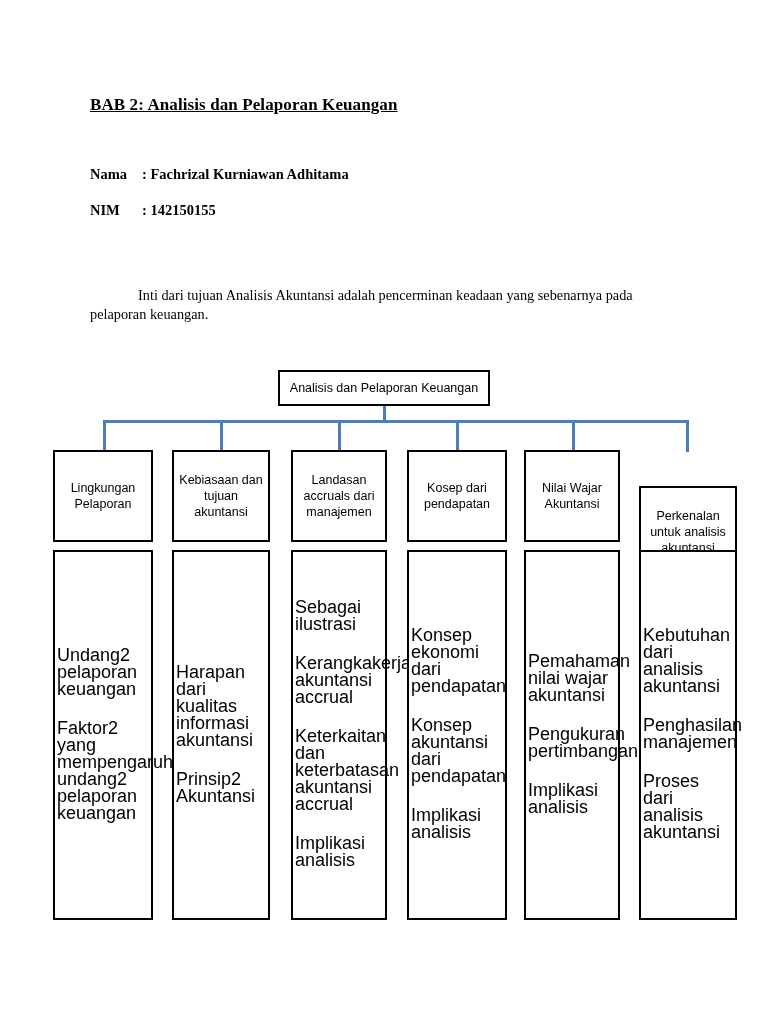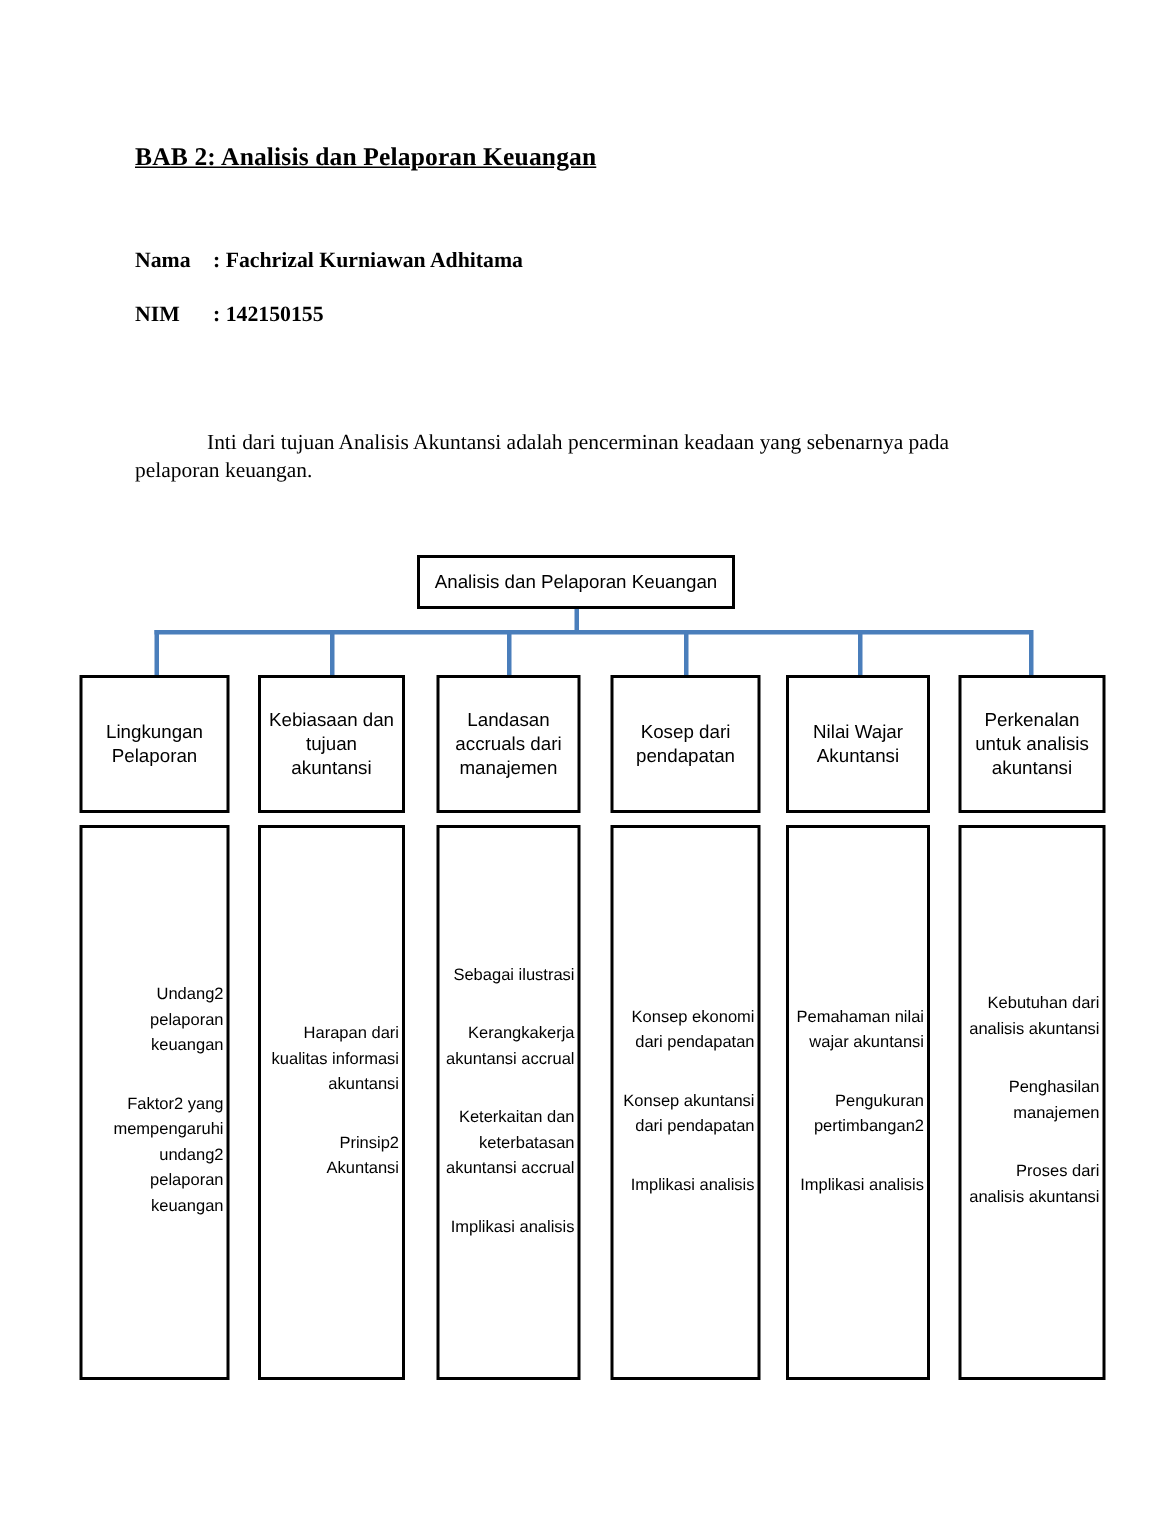--- a/index.html
+++ b/index.html
@@ -98,22 +98,22 @@
   }
   .detail-inner {
     width: 100%;
     display: flex;
     flex-direction: column;
     justify-content: center;
     height: 100%;
     gap: 22px;
   }
   .detail-item {
-    text-align: right;
-    font-size: 11px;
+    text-align: left;
+    font-size: 18px;
     line-height: 17px;
   }
 
   
   .conn {
     position: absolute;
     background: #4a7ebb;
   }
   .conn-v { width: 3px; }
   .conn-h { height: 3px; }
@@ -158,21 +158,21 @@
     </div>
     <div class="node cat-node" style="left:291px; width:96px;">
       <span>Landasan accruals dari manajemen</span>
     </div>
     <div class="node cat-node" style="left:407px; width:100px;">
       <span>Kosep dari pendapatan</span>
     </div>
     <div class="node cat-node" style="left:524px; width:96px;">
       <span>Nilai Wajar Akuntansi</span>
     </div>
-    <div class="node cat-node" style="left:639px; width:98px;">
+    <div class="node cat-node" style="left:639px; width:98px;margin-top:36px;">
       <span>Perkenalan untuk analisis akuntansi</span>
     </div>
 
     <div class="node detail-node" style="left:53px; width:100px;">
       <div class="detail-inner">
         <div class="detail-item">Undang2 pelaporan keuangan</div>
         <div class="detail-item">Faktor2 yang mempengaruhi undang2 pelaporan keuangan</div>
       </div>
     </div>
 

